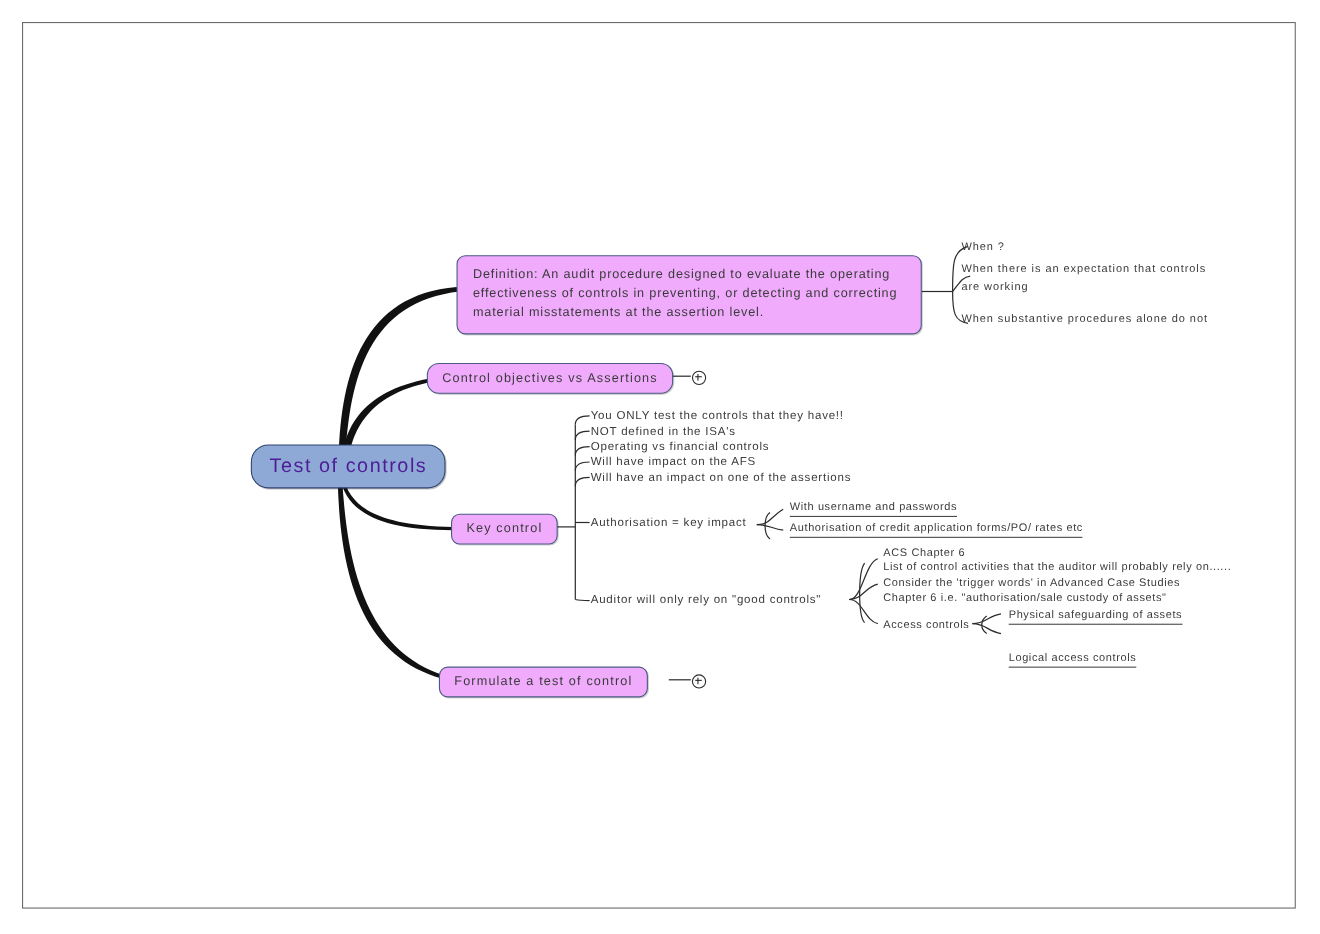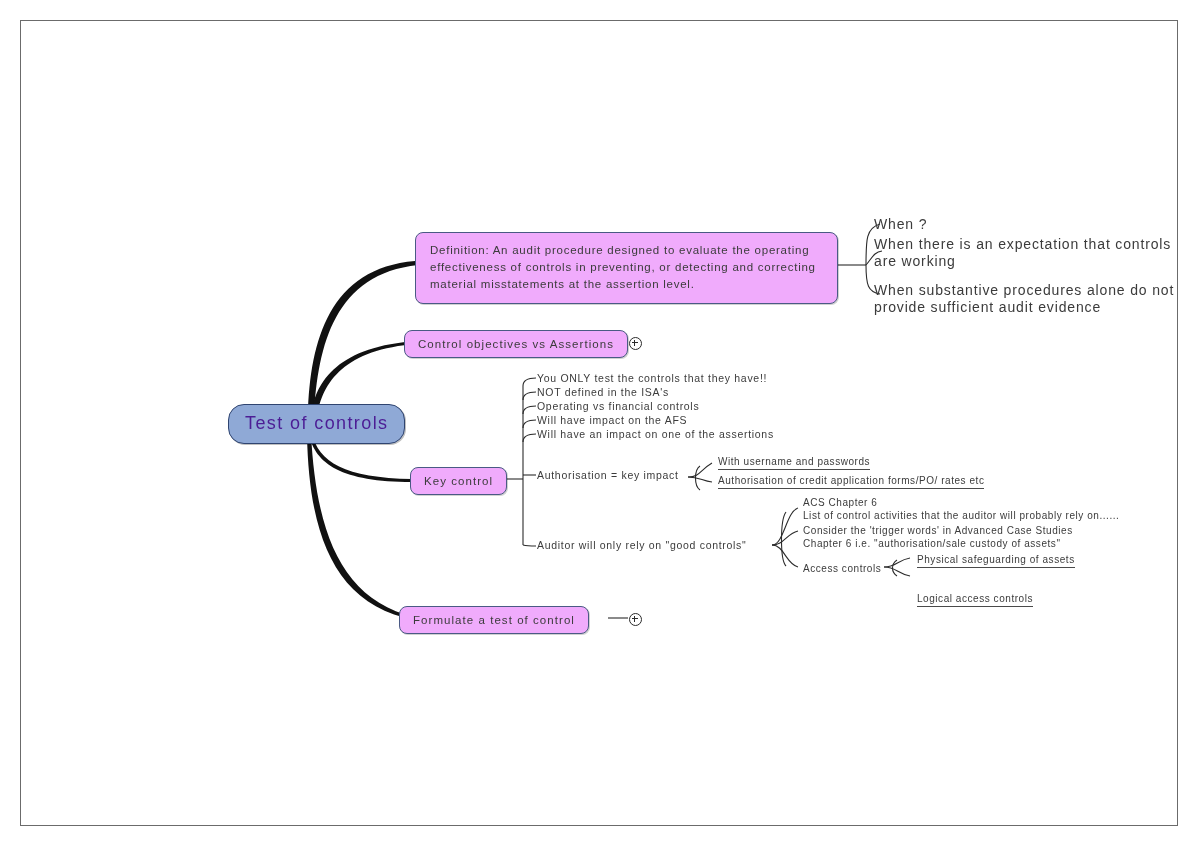--- a/index.html
+++ b/index.html
@@ -69,21 +69,21 @@
   }
   .leaf {
     position: absolute;
     font-size: 10px;
     color: #3b3b3b;
     letter-spacing: 0.55px;
     white-space: nowrap;
     line-height: 13px;
   }
   .leaf.mid { font-size: 10.5px; letter-spacing: 0.7px; }
-  .leaf.big { font-size: 14px; letter-spacing: 0.85px; line-height: 17px; }
+  .leaf.big { font-size: 10px; letter-spacing: 0.85px; line-height: 17px; }
   .leaf.underlined {
     border-bottom: 1px solid #4a4a4a;
     padding-bottom: 1px;
   }
   .expander {
     position: absolute;
     width: 11px;
     height: 11px;
     border: 1.1px solid #2b2b2b;
     border-radius: 50%;
@@ -161,24 +161,23 @@
 
   <div class="leaf big" style="left:874px; top:216px;">
     <div>When ?</div>
   </div>
   <div class="leaf big" style="left:874px; top:236px;">
     <div>When there is an expectation that controls</div>
     <div>are working</div>
   </div>
   <div class="leaf big" style="left:874px; top:282px;">
     <div>When substantive procedures alone do not</div>
-    <div>provide sufficient audit evidence</div>
-  </div>
-
-  <div class="node node-box" style="left:404px; top:330px;">
+  </div>
+
+  <div class="node node-box" style="left:388px; top:330px;border-radius:11px;">
     <span>Control objectives vs Assertions</span>
   </div>
   <div class="expander" style="left:629px; top:337px;"></div>
 
   <div class="node node-box" style="left:410px; top:467px;">
     <span>Key control</span>
   </div>
 
   <div class="leaf mid" style="left:537px; top:372px;">You ONLY test the controls that they have!!</div>
   <div class="leaf mid" style="left:537px; top:386px;">NOT defined in the ISA's</div>

